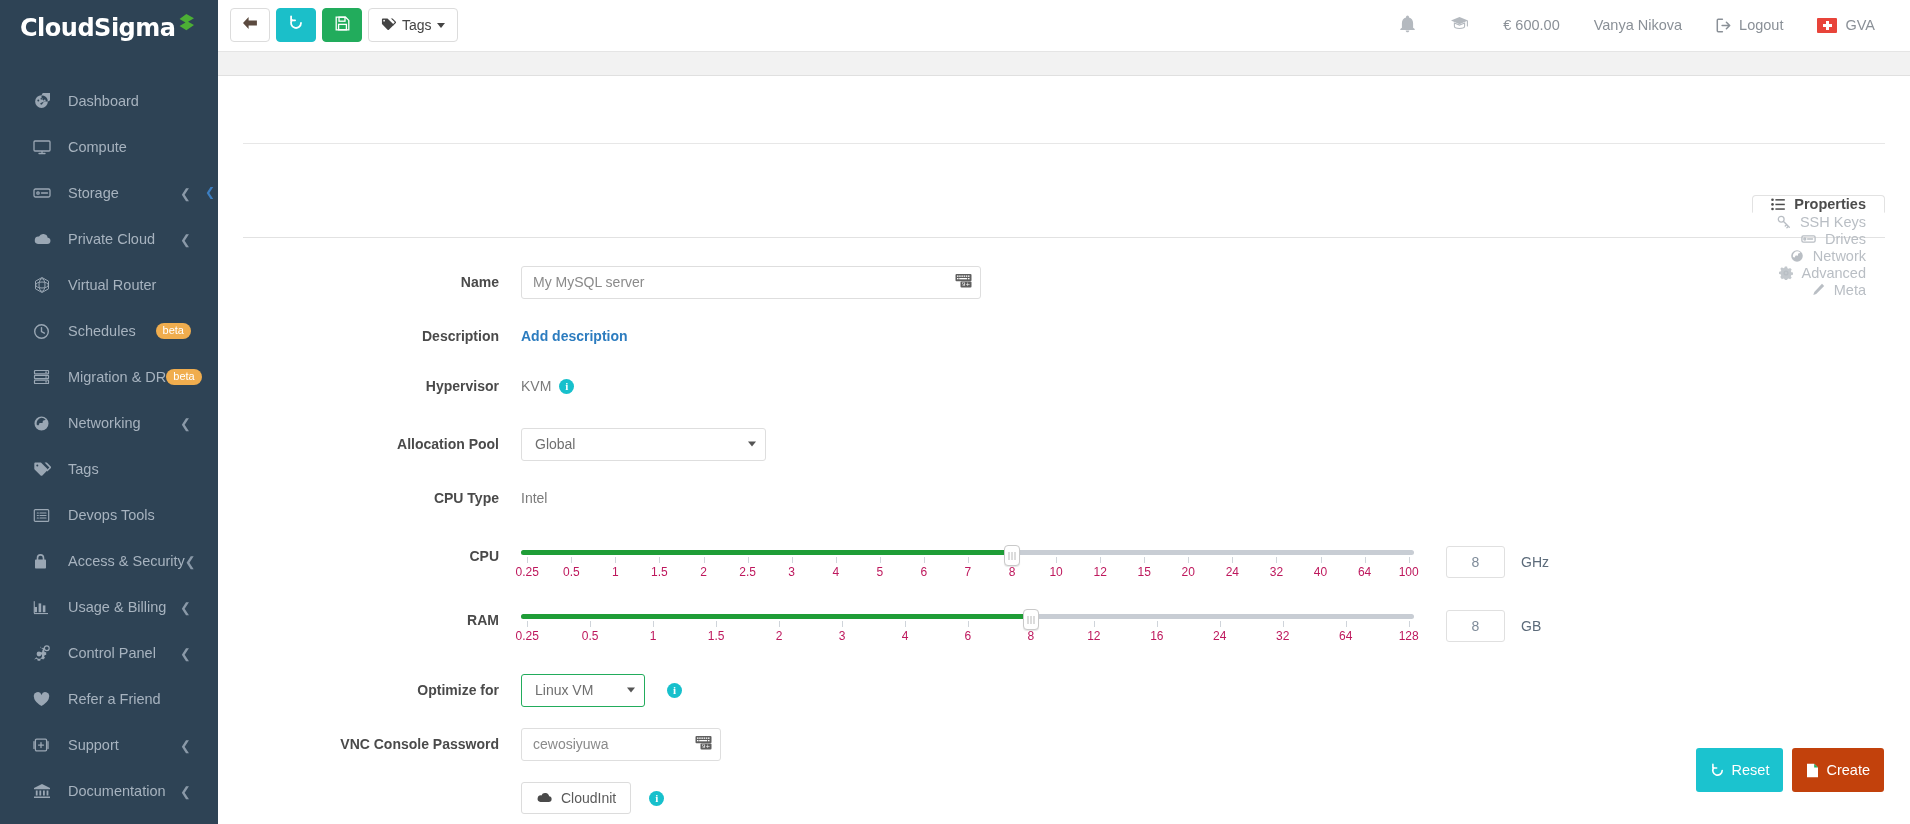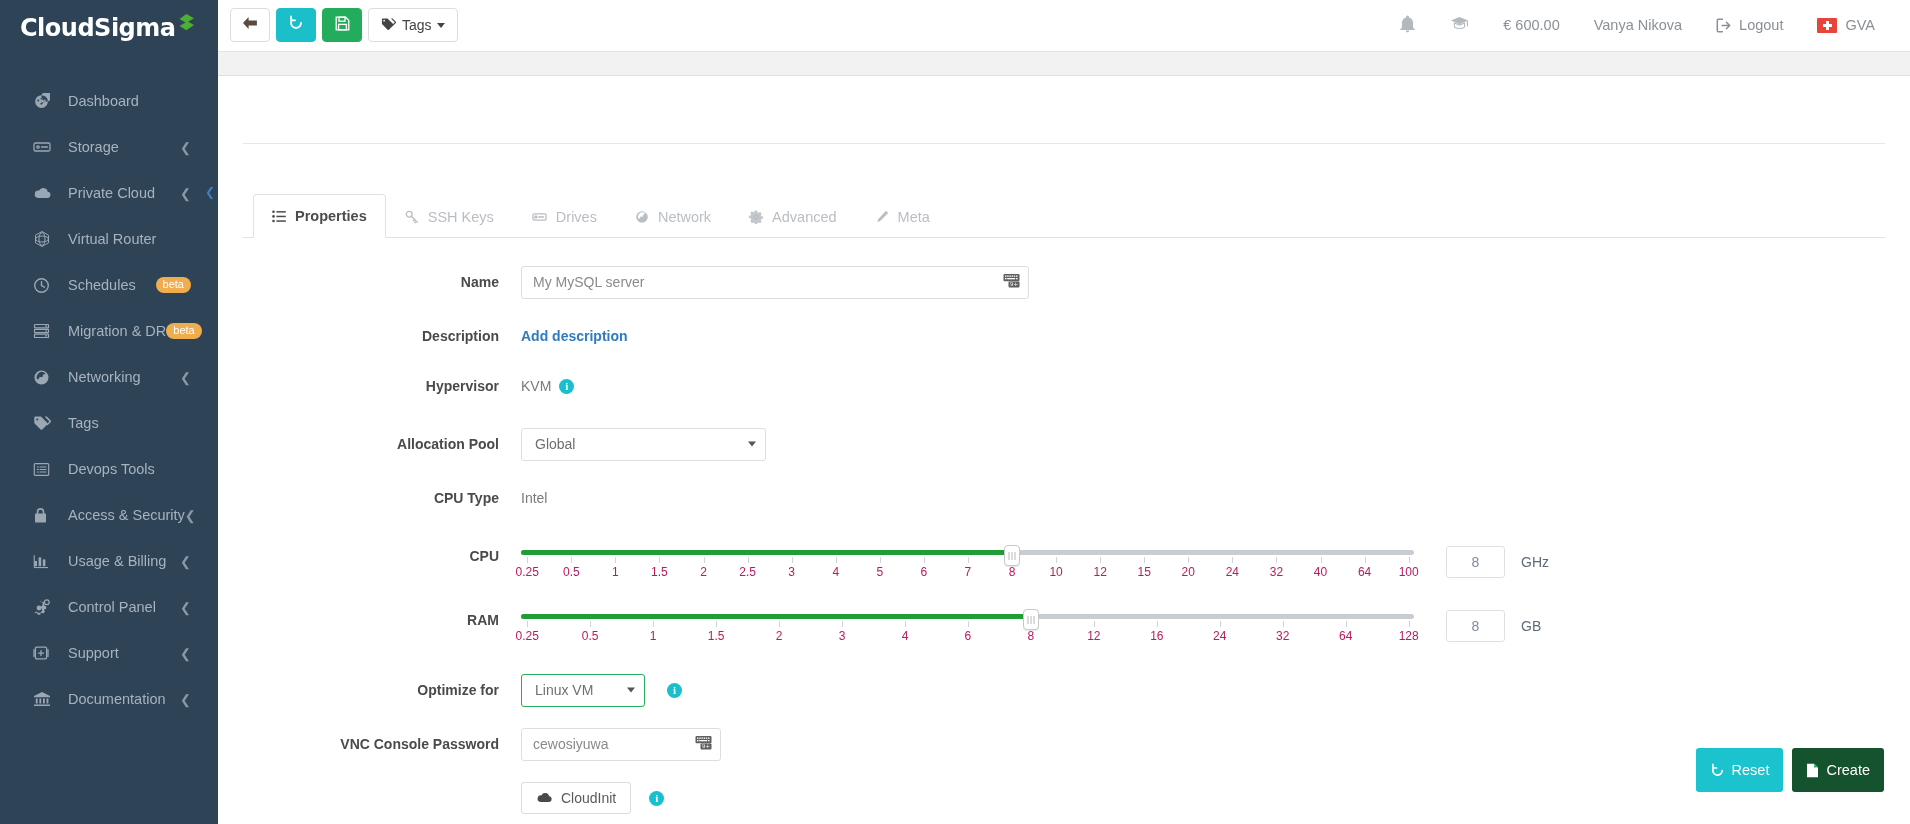--- a/index.html
+++ b/index.html
@@ -177,20 +177,21 @@
     margin-right: 0px;
   }
 
   
   #tabs {
     display: flex; align-items: flex-end;
     height: 44px;
     margin-top: 50px;
     border-bottom: 1px solid #e2e2e2;
     padding-left: 10px;
+    flex-direction: column;
   }
   .tab {
     display: flex; align-items: center;
     height: 44px;
     padding: 0 18px;
     font-size: 14.5px;
     color: #b9bec4;
     cursor: pointer;
     border: 1px solid transparent;
     border-bottom: none;
@@ -388,21 +389,21 @@
     border-radius: 3px;
     display: inline-flex; align-items: center;
     padding: 0 14px;
     font-size: 14.5px;
     color: #ffffff;
     cursor: pointer;
     border: none;
   }
   .fbtn .fico { margin-right: 7px; display: inline-flex; }
   .fbtn.reset { background: #1bc3cf; }
-  .fbtn.create { background: #14532d; }
+  .fbtn.create { background: #c2410c; }
 </style>
 </head>
 <body>
 
 <div id="sidebar">
 
   <div id="brand">
     <span id="brand-text">CloudSigma</span>
     <svg id="brand-mark" viewBox="0 0 20 20">
       <path d="M11 0 L20 5 L13 9 L20 13 L11 19 L3 14 L10 10 L3 6 Z" fill="#4caf35"></path>
@@ -413,20 +414,30 @@
 
     <li class="nav-item">
       <span class="nav-ico">
         <svg width="17" height="17" viewBox="0 0 16 16" fill="currentColor">
             <path d="M8 2a6 6 0 100 12A6 6 0 008 2zm0 1.2A4.8 4.8 0 1113.2 8 4.8 4.8 0 018 3.2zM5 6.2a.9.9 0 110 1.8.9.9 0 010-1.8zm6 0a.9.9 0 110 1.8.9.9 0 010-1.8zM8 4.4a.9.9 0 110 1.8.9.9 0 010-1.8zM7.4 9.3l3-1.4-1.9 2.8a.9.9 0 11-1.1-1.4z"></path>
           </svg>
       </span>
       <span class="nav-label">Dashboard</span>
     </li>
 
+    <li class="nav-item">
+      <span class="nav-ico">
+        <svg width="18" height="16" viewBox="0 0 18 16" fill="none" stroke="currentColor" stroke-width="1.3">
+            <rect x="1" y="2" width="16" height="10" rx="1"></rect>
+            <path d="M6 14.5h6" stroke-linecap="round"></path>
+            <path d="M9 12v2.5"></path>
+          </svg>
+      </span>
+      <span class="nav-label">Compute</span>
+    </li>
 
     <li class="nav-item">
       <span class="nav-ico">
         <svg width="18" height="14" viewBox="0 0 18 14" fill="none" stroke="currentColor" stroke-width="1.3">
             <rect x="1" y="3" width="16" height="8" rx="1.5"></rect>
             <circle cx="5" cy="7" r="1.2"></circle>
             <path d="M8.5 7h6" stroke-linecap="round"></path>
           </svg>
       </span>
       <span class="nav-label">Storage</span>
@@ -536,20 +547,28 @@
       <span class="nav-ico">
         <svg width="18" height="17" viewBox="0 0 18 17" fill="currentColor">
             <path d="M7.2 1.3l.4 1.6c.4.1.8.3 1.2.5l1.4-.9 1.8 1.8-.9 1.4c.2.4.4.8.5 1.2l1.6.4v2.5l-1.6.4c-.1.4-.3.8-.5 1.2l.9 1.4-1.8 1.8-1.4-.9c-.4.2-.8.4-1.2.5l-.4 1.6H4.7l-.4-1.6c-.4-.1-.8-.3-1.2-.5l-1.4.9-.3-.3 2-2a3 3 0 104.1-4.1l2-2-.4-.3.9-1.4-1.8-1.8zM6 6.6a2.4 2.4 0 110 4.8 2.4 2.4 0 010-4.8z"></path>
             <circle cx="13.8" cy="3.2" r="2.4" fill="none" stroke="currentColor" stroke-width="1.2"></circle>
           </svg>
       </span>
       <span class="nav-label">Control Panel</span>
       <span class="nav-chev">❮</span>
     </li>
 
+    <li class="nav-item">
+      <span class="nav-ico">
+        <svg width="17" height="15" viewBox="0 0 17 15" fill="currentColor">
+            <path d="M8.5 14S1 9.6 1 5.2A3.9 3.9 0 018.5 3 3.9 3.9 0 0116 5.2C16 9.6 8.5 14 8.5 14z"></path>
+          </svg>
+      </span>
+      <span class="nav-label">Refer a Friend</span>
+    </li>
 
     <li class="nav-item">
       <span class="nav-ico">
         <svg width="16" height="16" viewBox="0 0 16 16" fill="none" stroke="currentColor" stroke-width="1.3">
             <rect x="2.4" y="2.2" width="11.2" height="11.6" rx="1.2"></rect>
             <path d="M8 5.6v5M5.5 8.1h5" stroke-linecap="round"></path>
             <path d="M1 4.6v6.8M15 4.6v6.8" stroke-linecap="round"></path>
           </svg>
       </span>
       <span class="nav-label">Support</span>
@@ -726,21 +745,21 @@
         <span>Meta</span>
       </div>
 
     </div>
 
     <div id="form">
 
       <div class="frow" style="margin-bottom:14px">
         <div class="flabel">Name</div>
         <div class="fctl">
-          <div class="txtinput" style="width:508px">
+          <div class="txtinput" style="width:460px">
             <span>My MySQL server</span>
             <span class="kbd">
               <svg width="17" height="15" viewBox="0 0 17 15" fill="#5f5f5f">
                   <rect x="0.5" y="1" width="16" height="7.2" rx="1"></rect>
                   <g fill="#fff">
                     <rect x="2" y="2.5" width="1.5" height="1.3"></rect>
                     <rect x="4.2" y="2.5" width="1.5" height="1.3"></rect>
                     <rect x="6.4" y="2.5" width="1.5" height="1.3"></rect>
                     <rect x="8.6" y="2.5" width="1.5" height="1.3"></rect>
                     <rect x="10.8" y="2.5" width="1.5" height="1.3"></rect>

